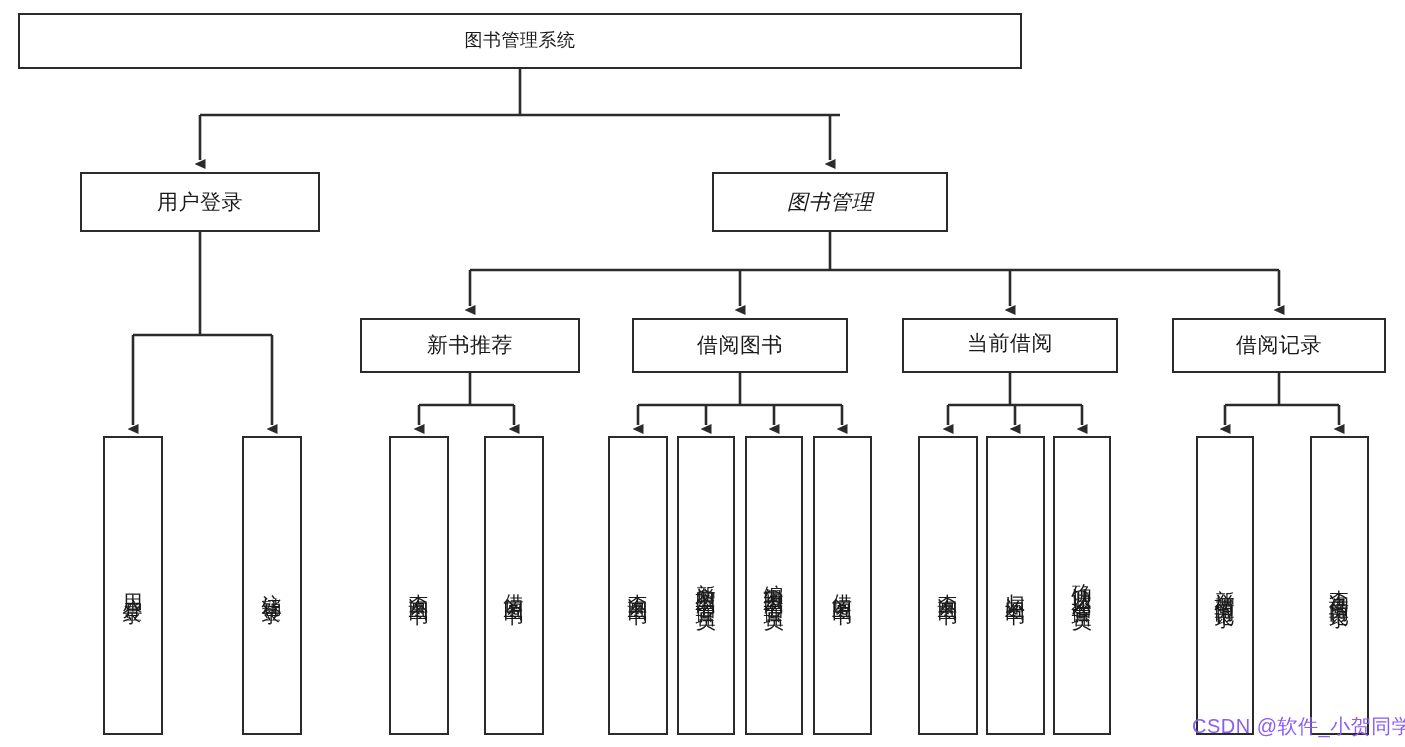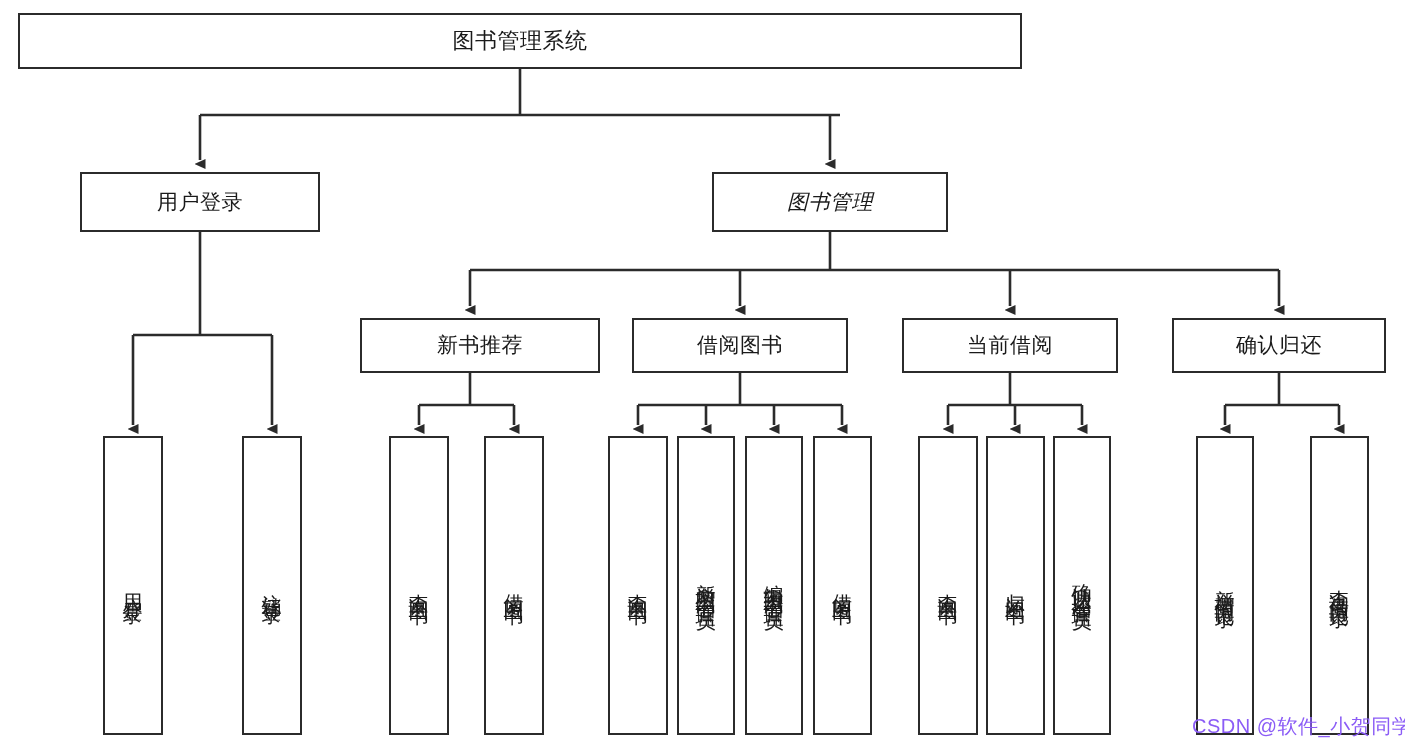--- a/index.html
+++ b/index.html
@@ -46,21 +46,21 @@
     font-size: 21px;
   }
   .vert-label {
     font-size: 20px;
     writing-mode: vertical-rl;
     text-orientation: upright;
     letter-spacing: 4px;
     line-height: 1;
   }
   #root-node .node-label {
-    font-size: 22px;
+    font-size: 18px;
   }
   .watermark {
     position: absolute;
     font-size: 20px;
     color: #8b5cf6;
     letter-spacing: 0.5px;
     white-space: pre;
     pointer-events: none;
   }
 </style>
@@ -123,31 +123,31 @@
     <span class="node-label horiz-label">图书管理系统</span>
   </div>
 
   <div class="node-box" style="left:80px; top:172px; width:240px; height:60px;">
     <span class="node-label horiz-label">用户登录</span>
   </div>
   <div class="node-box" style="left:712px; top:172px; width:236px; height:60px;font-style:italic;">
     <span class="node-label horiz-label">图书管理</span>
   </div>
 
-  <div class="node-box" style="left:360px; top:318px; width:240px; height:55px;">
+  <div class="node-box" style="left:360px; top:318px; width:220px; height:55px;">
     <span class="node-label horiz-label">新书推荐</span>
   </div>
   <div class="node-box" style="left:632px; top:318px; width:216px; height:55px;">
     <span class="node-label horiz-label">借阅图书</span>
   </div>
-  <div class="node-box" style="left:902px; top:318px; width:216px; height:55px;">
+  <div class="node-box" style="left:902px; top:318px; width:216px; height:55px;font-family:Liberation Mono, monospace;">
     <span class="node-label horiz-label">当前借阅</span>
   </div>
   <div class="node-box" style="left:1172px; top:318px; width:214px; height:55px;">
-    <span class="node-label horiz-label">确认归还</span>
+    <span class="node-label horiz-label">借阅记录</span>
   </div>
 
   <div class="node-box" style="left:103px; top:436px; width:60px; height:299px;">
     <span class="node-label vert-label">用户登录</span>
   </div>
   <div class="node-box" style="left:242px; top:436px; width:60px; height:299px;">
     <span class="node-label vert-label">注销登录</span>
   </div>
   <div class="node-box" style="left:389px; top:436px; width:60px; height:299px;">
     <span class="node-label vert-label">查询图书</span>

